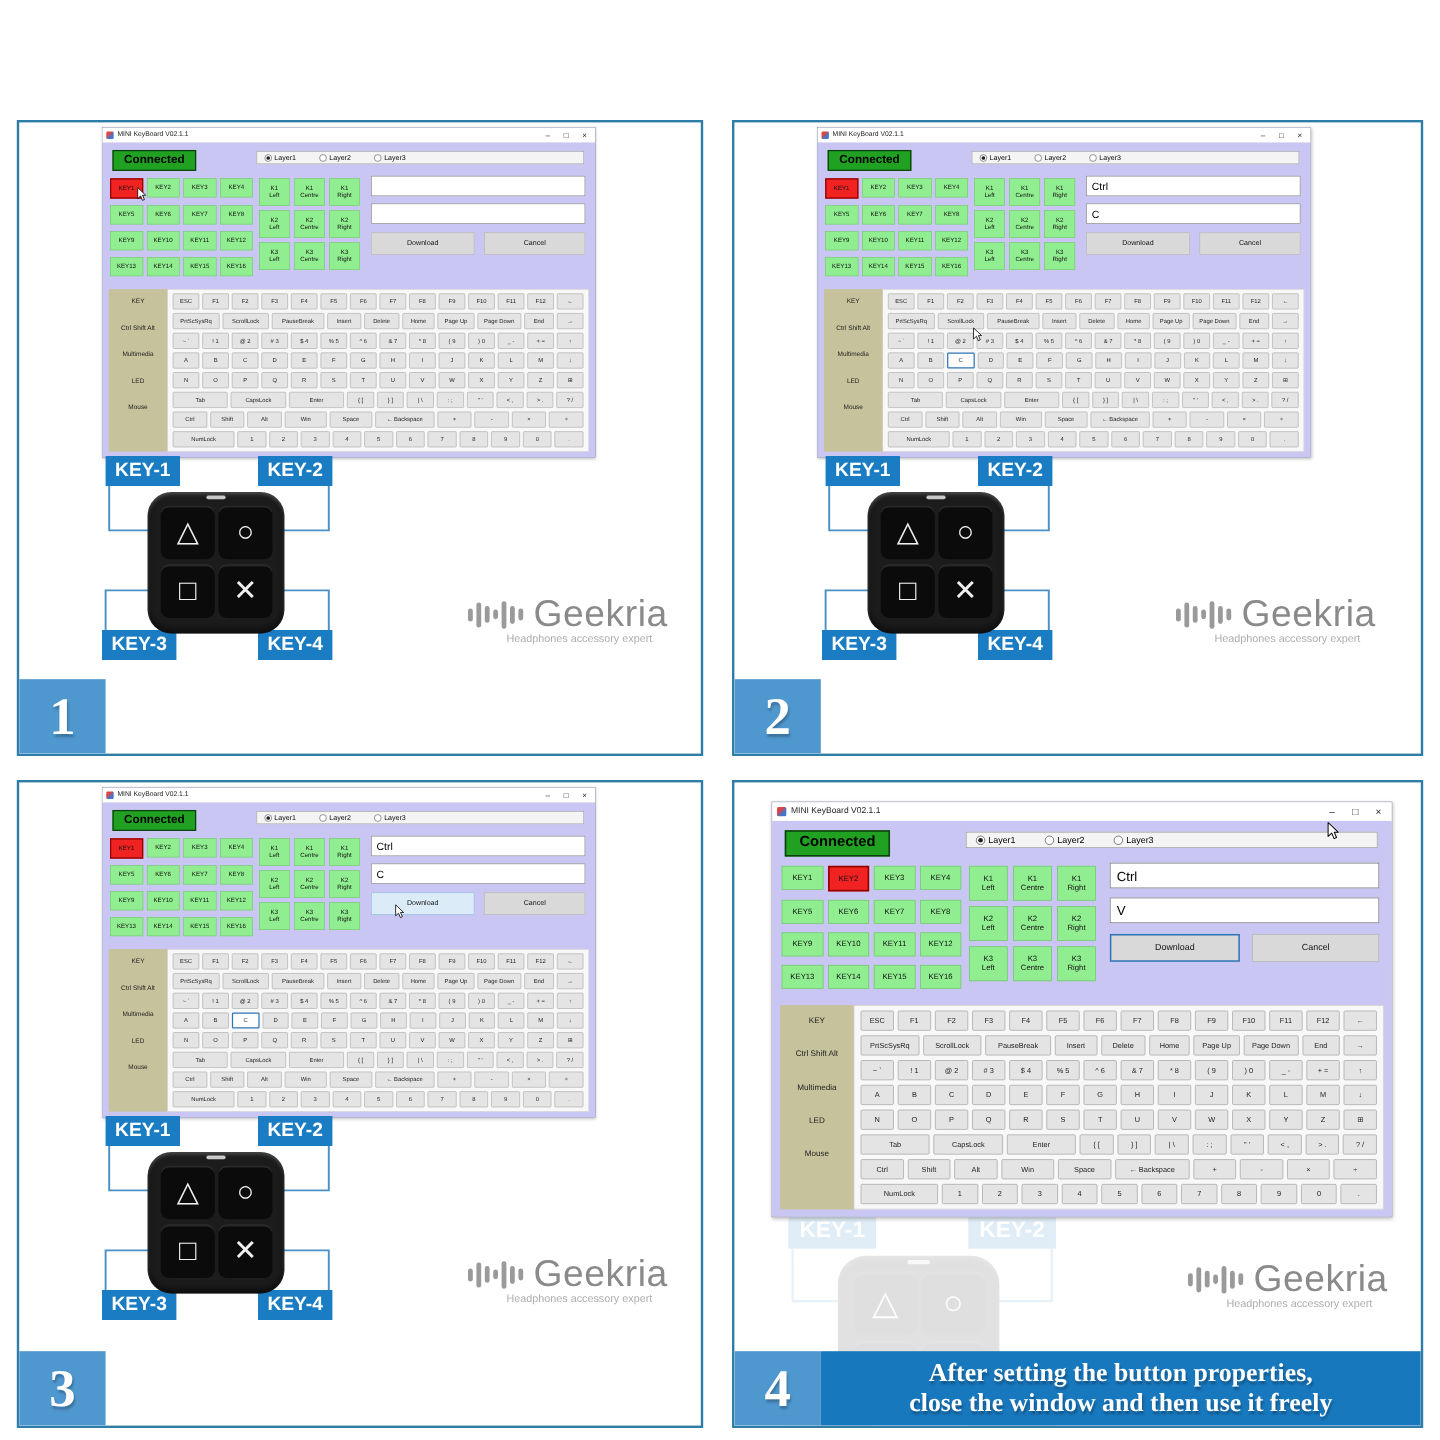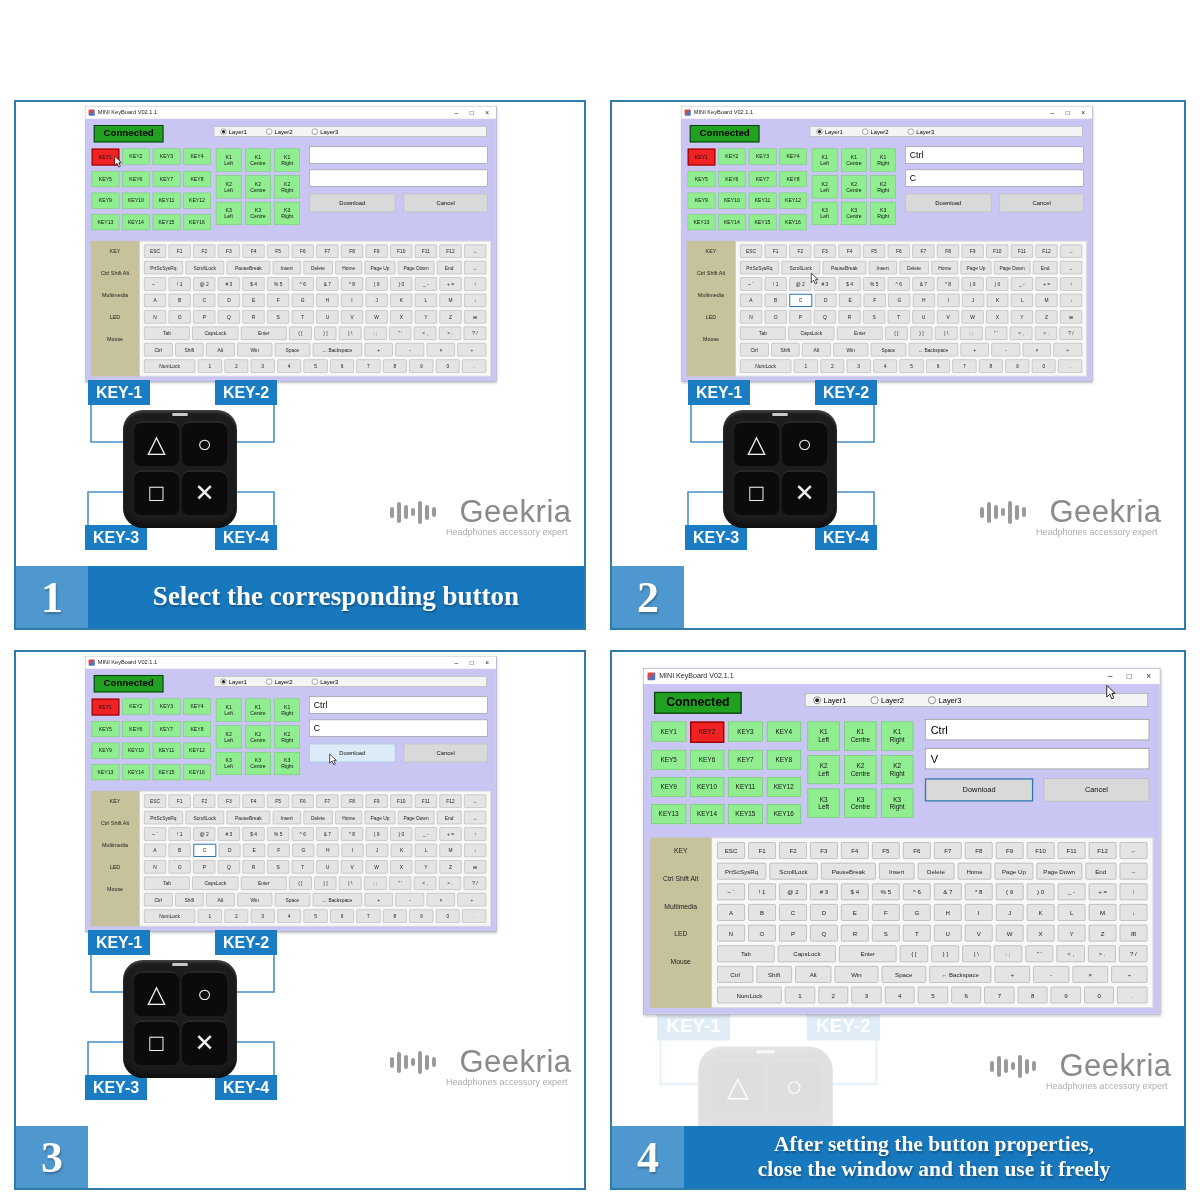--- a/index.html
+++ b/index.html
@@ -74,25 +74,25 @@
   .kconn{position:absolute;left:0;top:0;}
   .kdevice{position:absolute;left:107px;top:36px;width:114px;height:118px;background:#1c1c1c;border-radius:20px;
     box-shadow:inset 0 2px 3px rgba(255,255,255,.2),inset 0 -4px 6px rgba(0,0,0,.55);}
   .knotch{position:absolute;left:49px;top:3px;width:16px;height:3px;background:#c9c9c9;border-radius:2px;}
   .kkey{position:absolute;width:45px;height:45px;background:#0b0b0b;border-radius:7px;color:#f0f0f0;font-size:24px;
     display:flex;align-items:center;justify-content:center;box-shadow:inset 0 2px 0 rgba(255,255,255,.12);}
   .kk0{left:11px;top:11px}.kk1{left:59px;top:11px}.kk2{left:11px;top:60px}.kk3{left:59px;top:60px}
 
   
   .logo{position:absolute;width:210px;}
-  .logo-row{display:flex;align-items:center;gap:24px;}
+  .logo-row{display:flex;align-items:center;gap:9px;}
   .sound-bars{display:flex;align-items:center;gap:3.5px;}
   .sbar{width:3.5px;background:#9a9a9a;border-radius:2px;}
   .logo-name{font-size:31px;color:#8a8a8a;letter-spacing:.5px;}
-  .logo-tag{font-size:9px;color:#adadad;margin:-3px 0 0 56px;}
+  .logo-tag{font-size:9px;color:#adadad;margin:-3px 0 0 32px;}
 </style>
 </head>
 <body>
 
 <div class="page">
 
   <section class="panel p1">
     <div class="panel-content" id="pc0">
         <div class="app-window" style="left: 69px; top: 4px; transform: scale(0.513);">
           <div class="titlebar">
@@ -341,21 +341,20 @@
               <span class="sbar" style="height: 15px;"></span>
               <span class="sbar" style="height: 10px;"></span>
             </span>
             <span class="logo-name">Geekria</span>
           </div>
           <div class="logo-tag">Headphones accessory expert</div>
         </div>
       </div>
     <div class="step-bar">
       <div class="step-num">1</div>
-      <div class="step-text">Select the corresponding button</div>
     </div>
   </section>
 
   <section class="panel p2">
     <div class="panel-content" id="pc1">
         <div class="app-window" style="left: 69px; top: 4px; transform: scale(0.513);">
           <div class="titlebar">
             <span class="app-icon"></span>
             <span class="win-title">MINI KeyBoard V02.1.1</span>
             <span class="win-controls">

